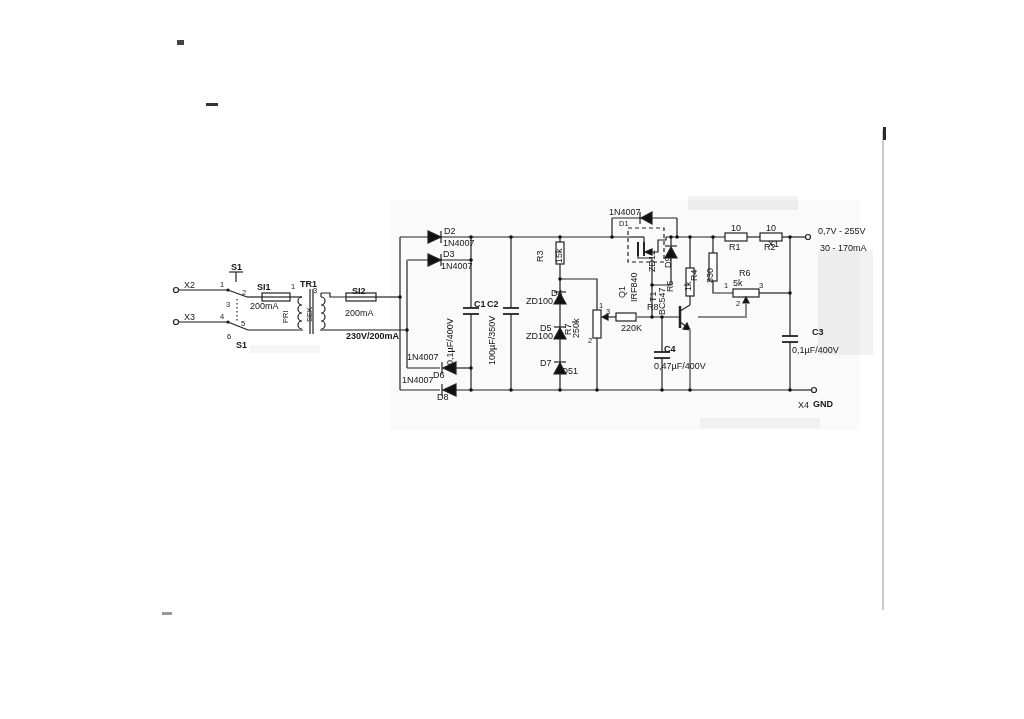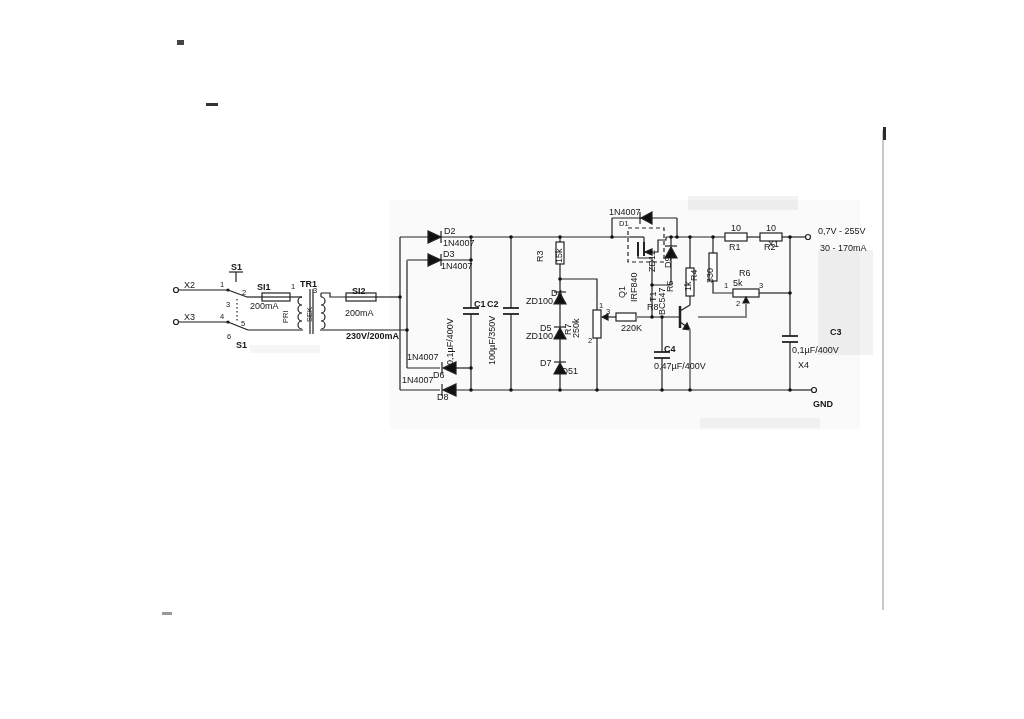--- a/index.html
+++ b/index.html
@@ -333,22 +333,22 @@
 
   <span class="lbl" style="left:731px;top:223px;">10</span>
   <span class="lbl" style="left:729px;top:242px;">R1</span>
   <span class="lbl" style="left:766px;top:223px;">10</span>
   <span class="lbl" style="left:764px;top:242px;">R2</span>
 
   <span class="lbl" style="left:768px;top:239px;">X1</span>
   <span class="lbl" style="left:818px;top:226px;">0,7V - 255V</span>
   <span class="lbl" style="left:820px;top:243px;">30 - 170mA</span>
 
-  <span class="lbl b" style="left:830px;top:327px;">C3</span>
+  <span class="lbl b" style="left:812px;top:327px;">C3</span>
   <span class="lbl" style="left:792px;top:345px;">0,1µF/400V</span>
 
   <span class="lbl b" style="left:664px;top:344px;">C4</span>
   <span class="lbl" style="left:654px;top:361px;">0,47µF/400V</span>
 
-  <span class="lbl" style="left:798px;top:360px;">X4</span>
+  <span class="lbl" style="left:798px;top:400px;">X4</span>
   <span class="lbl b" style="left:781px;top:399px;margin-left:32px;">GND</span>
 
 </div>
 
 </body></html>

